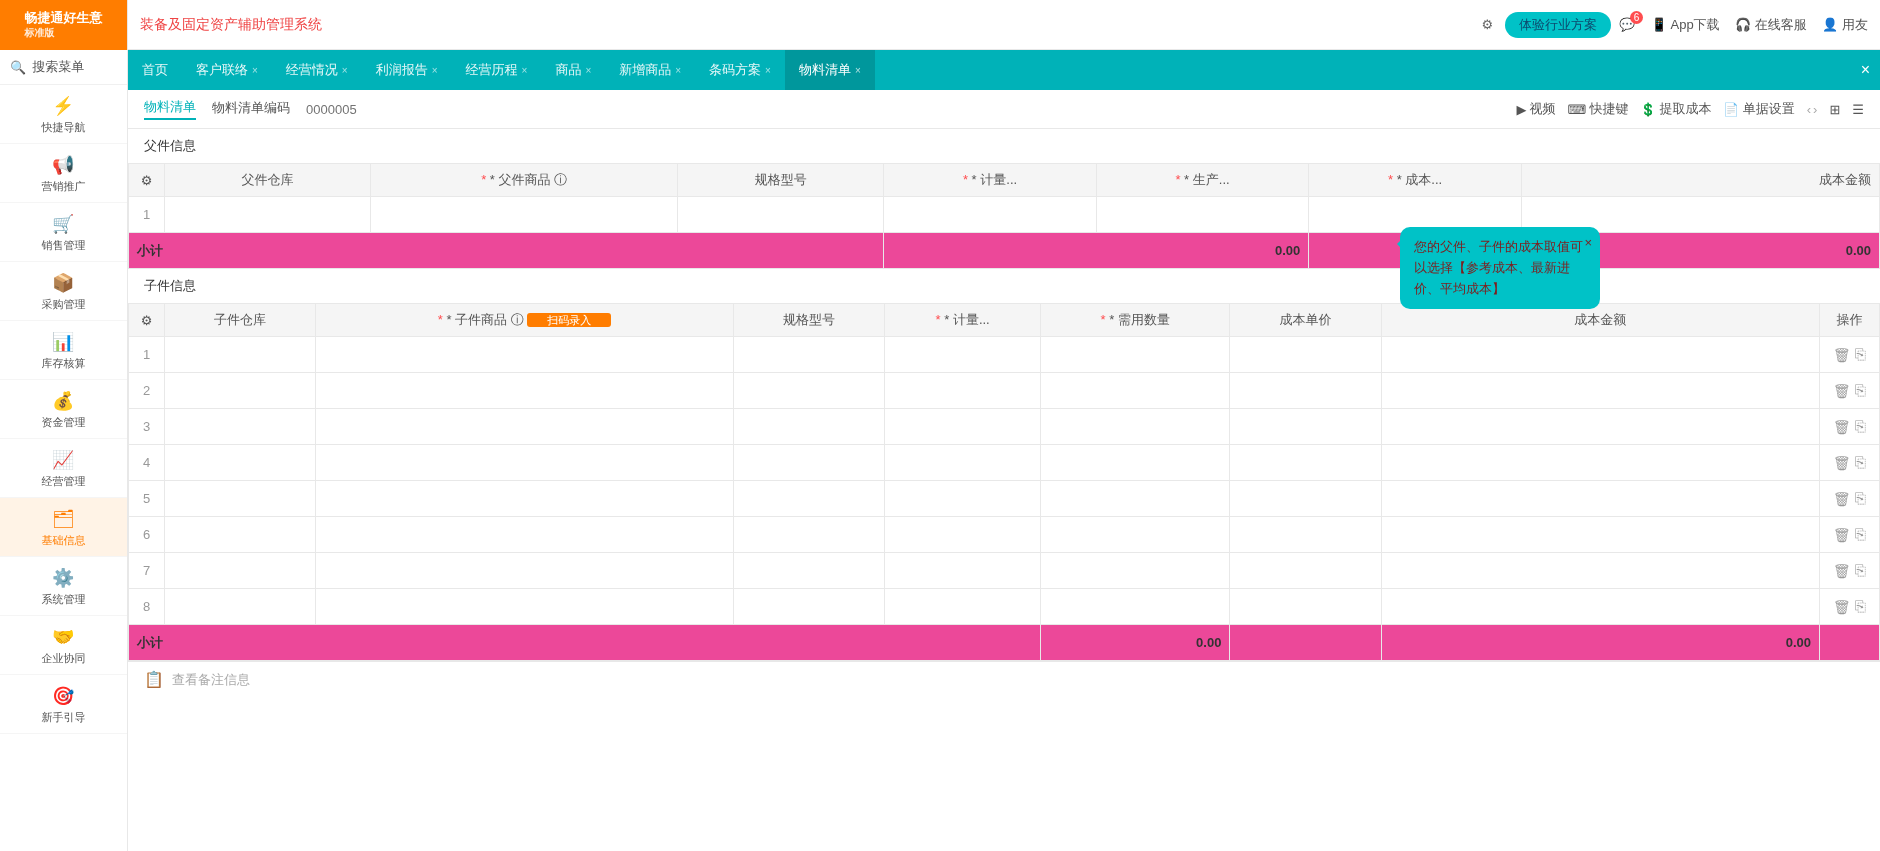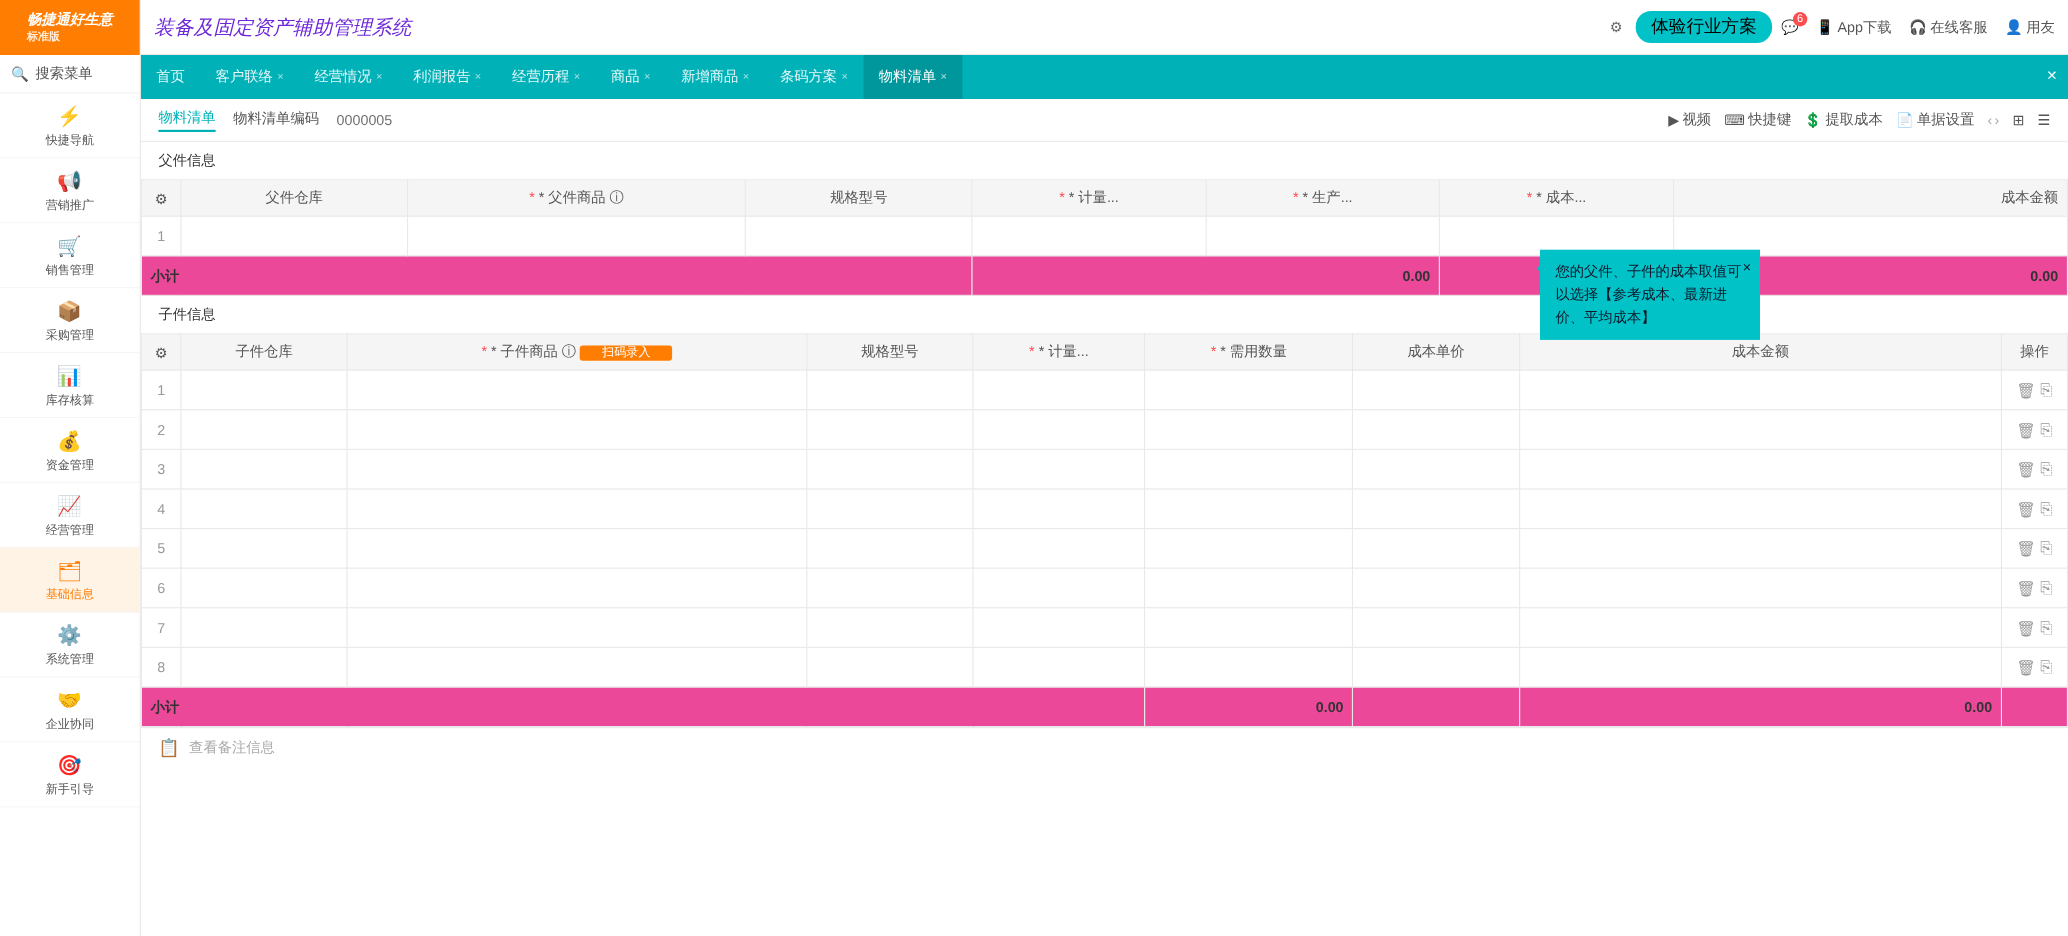--- a/index.html
+++ b/index.html
@@ -19,21 +19,21 @@
       height: 50px;
       display: flex;
       align-items: center;
       justify-content: center;
       color: #fff;
       font-size: 14px;
       font-weight: bold;
       flex-shrink: 0;
       padding: 6px;
     }
-    .sidebar-logo .logo-text { font-size: 13px; line-height: 1.3; font-style: italic; }
+    .sidebar-logo .logo-text { font-size: 13px; line-height: 1.3; }
     .sidebar-logo .logo-sub { font-size: 10px; color: rgba(255,255,255,0.85); }
     .sidebar-search {
       display: flex;
       align-items: center;
       padding: 8px 10px;
       cursor: pointer;
       color: #555;
       gap: 6px;
       border-bottom: 1px solid #f0f0f0;
     }
@@ -64,29 +64,29 @@
     .topbar {
       height: 50px;
       background: #fff;
       display: flex;
       align-items: center;
       padding: 0 12px;
       border-bottom: 1px solid #e8e8e8;
       gap: 8px;
       flex-shrink: 0;
     }
-    .topbar-title { color: #6d28d9; font-size: 18px; flex: 1; font-style: italic; }
+    .topbar-title { color: #ef4444; font-size: 14px; flex: 1; }
     .topbar-gear { color: #666; cursor: pointer; margin-right: 4px; }
     .topbar-trial {
       background: #00c2c7;
-      color: #000000;
+      color: #0c4a6e;
       border-radius: 14px;
       padding: 4px 14px;
       cursor: pointer;
-      font-size: 16px;
+      font-size: 13px;
     }
     .topbar-right { display: flex; align-items: center; gap: 16px; margin-left: auto; color: #555; }
     .topbar-right .badge-wrap { position: relative; cursor: pointer; }
     .topbar-right .badge { position: absolute; top: -6px; right: -8px; background: #ff4d4f; color: #fff; border-radius: 8px; font-size: 10px; padding: 1px 4px; }
     .topbar-right .item { cursor: pointer; display: flex; align-items: center; gap: 3px; }
 
     
     .nav-tabs {
       background: #00b2b8;
       display: flex;
@@ -144,22 +144,22 @@
     .sub-actions .action-item { display: flex; align-items: center; gap: 3px; cursor: pointer; }
     .sub-actions .nav-arrows { display: flex; gap: 2px; }
     .sub-actions .nav-arrows span { cursor: pointer; color: #aaa; }
 
     
     .tooltip-box {
       position: absolute;
       top: 98px;
       right: 280px;
       background: #00c2c7;
-      color: #0f172a;
-      border-radius: 0;
+      color: #7f1d1d;
+      border-radius: 10px;
       padding: 10px 14px;
       font-size: 12px;
       width: 200px;
       line-height: 1.6;
       z-index: 100;
     }
     .tooltip-box::before {
       content: '';
       position: absolute;
       left: -8px;

